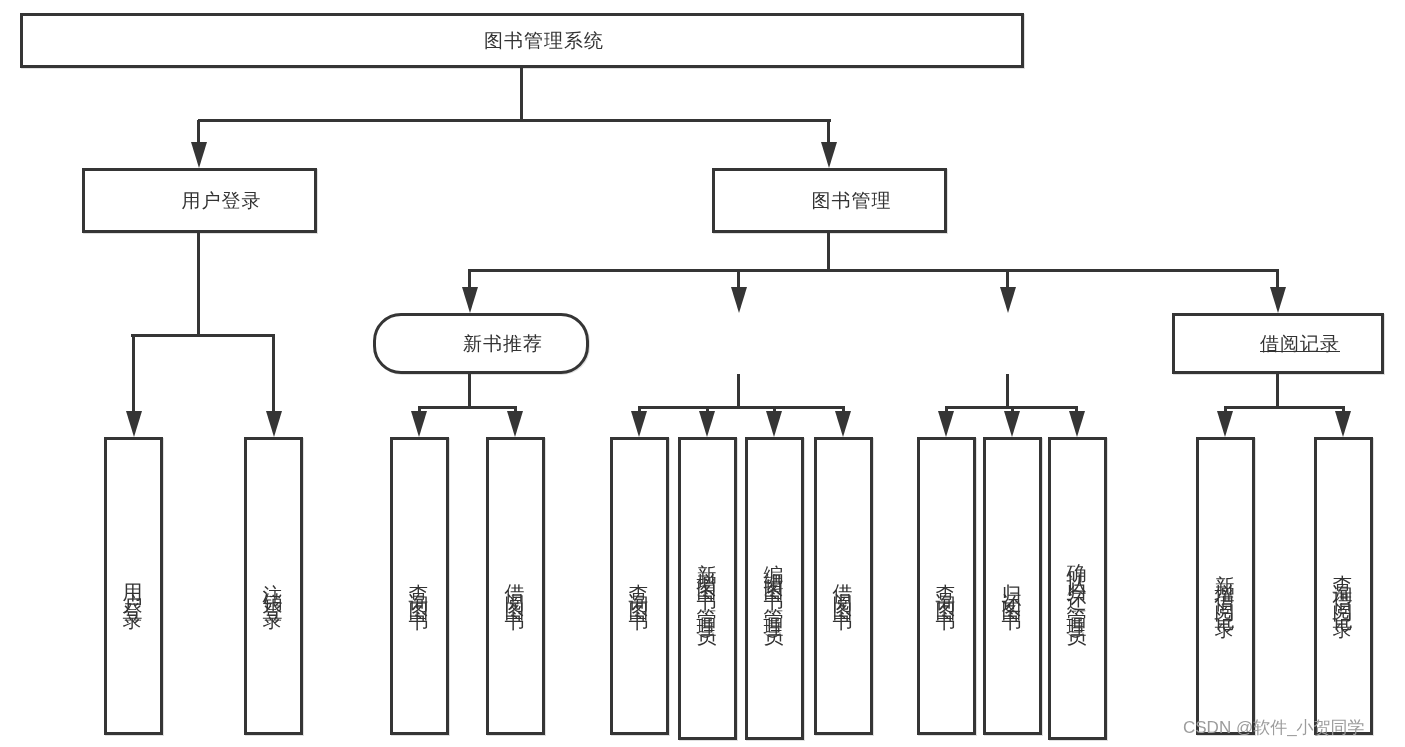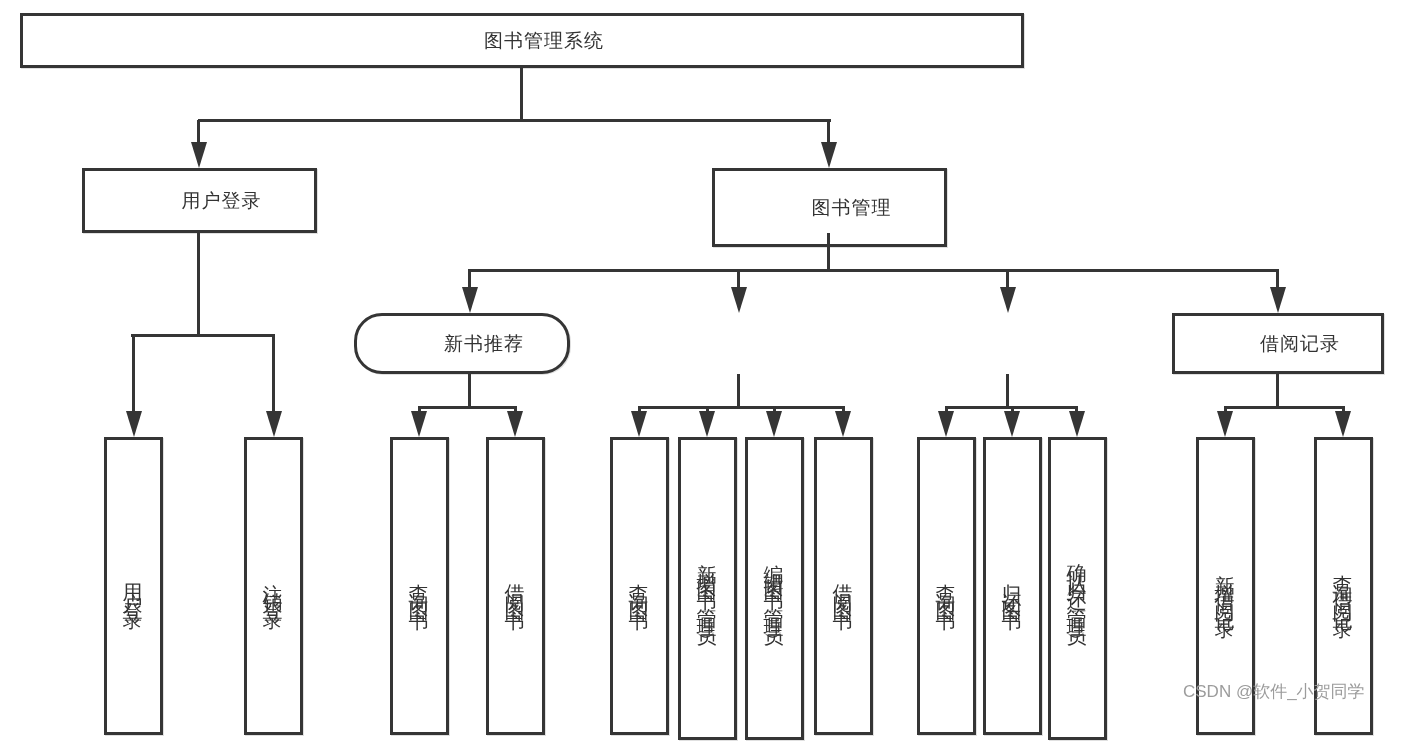--- a/index.html
+++ b/index.html
@@ -79,21 +79,21 @@
     <div class="hline" style="left:198px; top:119px; width:633px;"></div>
     <div class="vline" style="left:197px; top:120px; height:26px;"></div>
     <div class="arrow" style="left:191px; top:142px;"></div>
     <div class="vline" style="left:827px; top:120px; height:26px;"></div>
     <div class="arrow" style="left:821px; top:142px;"></div>
   </div>
 
   <div class="box" style="left:82px; top:168px; width:235px; height:65px;">
     <span>用户登录</span>
   </div>
-  <div class="box" style="left:712px; top:168px; width:235px; height:79px;align-items:center;">
+  <div class="box" style="left:712px; top:168px; width:235px; height:65px;align-items:center;">
     <span>图书管理</span>
   </div>
 
   <div>
     <div class="vline" style="left:197px; top:233px; height:103px;"></div>
     <div class="hline" style="left:131px; top:334px; width:144px;"></div>
     <div class="vline" style="left:132px; top:334px; height:79px;"></div>
     <div class="arrow" style="left:126px; top:411px;"></div>
     <div class="vline" style="left:272px; top:334px; height:79px;"></div>
     <div class="arrow" style="left:266px; top:411px;"></div>
@@ -105,24 +105,24 @@
     <div class="vline" style="left:468px; top:269px; height:22px;"></div>
     <div class="arrow" style="left:462px; top:287px;"></div>
     <div class="vline" style="left:737px; top:269px; height:22px;"></div>
     <div class="arrow" style="left:731px; top:287px;"></div>
     <div class="vline" style="left:1006px; top:269px; height:22px;"></div>
     <div class="arrow" style="left:1000px; top:287px;"></div>
     <div class="vline" style="left:1276px; top:269px; height:22px;"></div>
     <div class="arrow" style="left:1270px; top:287px;"></div>
   </div>
 
-  <div class="box" style="left:354px; top:313px; width:216px; height:61px;border-radius:28px;">
+  <div class="box" style="left:373px; top:313px; width:216px; height:61px;border-radius:28px;">
     <span>新书推荐</span>
   </div>
-  <div class="box" style="left:1172px; top:313px; width:212px; height:61px;">
+  <div class="box" style="left:1172px; top:313px; width:212px; height:61px;text-decoration:underline;">
     <span>借阅记录</span>
   </div>
 
   <div>
     <div class="vline" style="left:468px; top:374px; height:33px;"></div>
     <div class="hline" style="left:418px; top:406px; width:99px;"></div>
     <div class="vline" style="left:418px; top:406px; height:9px;"></div>
     <div class="arrow" style="left:411px; top:411px;"></div>
     <div class="vline" style="left:514px; top:406px; height:9px;"></div>
     <div class="arrow" style="left:507px; top:411px;"></div>
@@ -198,15 +198,15 @@
     <span class="vtext">确认归还（管理员）</span>
   </div>
 
   <div class="vbox" style="left:1196px; top:437px; width:59px; height:298px;">
     <span class="vtext">新增借阅记录</span>
   </div>
   <div class="vbox" style="left:1314px; top:437px; width:59px; height:298px;">
     <span class="vtext">查询借阅记录</span>
   </div>
 
-  <div class="watermark" style="left:1183px; top:680px;">CSDN @软件_小贺同学</div>
+  <div class="watermark" style="left:1183px; top:716px;">CSDN @软件_小贺同学</div>
 
 </div>
 
 </body></html>

